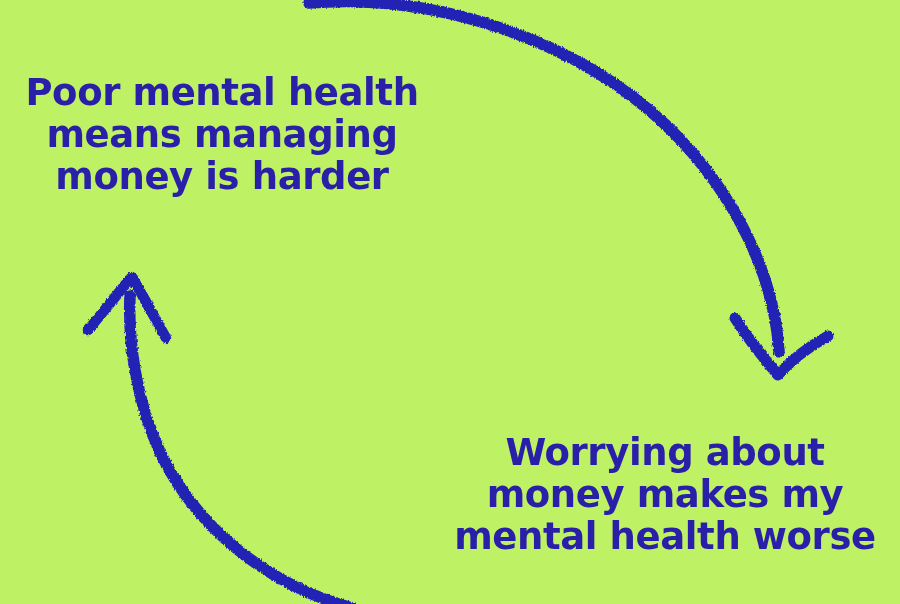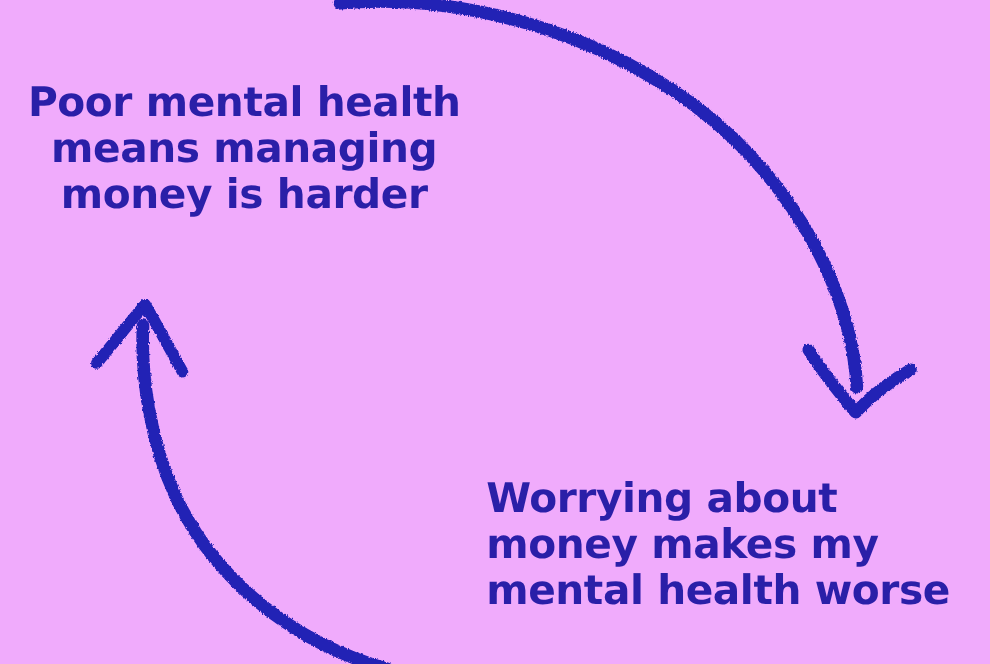--- a/index.html
+++ b/index.html
@@ -9,21 +9,21 @@
   body {
     width: 900px;
     height: 604px;
     overflow: hidden;
     font-family: "DejaVu Sans", sans-serif;
   }
   #canvas {
     position: relative;
     width: 900px;
     height: 604px;
-    background: #f0abfc;
+    background: #bef264;
     overflow: hidden;
   }
   #cycle-svg {
     position: absolute;
     left: 0;
     top: 0;
     width: 900px;
     height: 604px;
   }
   .caption {
@@ -40,21 +40,21 @@
   #caption-top {
     left: 12px;
     top: 72px;
     width: 420px;
     text-align: center;
   }
   #caption-bottom {
     left: 442px;
     top: 432px;
     width: 446px;
-    text-align: left;
+    text-align: center;
   }
 </style>
 </head>
 <body>
 
 <div id="canvas">
 
   <svg id="cycle-svg" viewBox="0 0 900 604" aria-hidden="true">
     <defs>
       <filter id="brush-rough" x="-12%" y="-12%" width="124%" height="124%">

